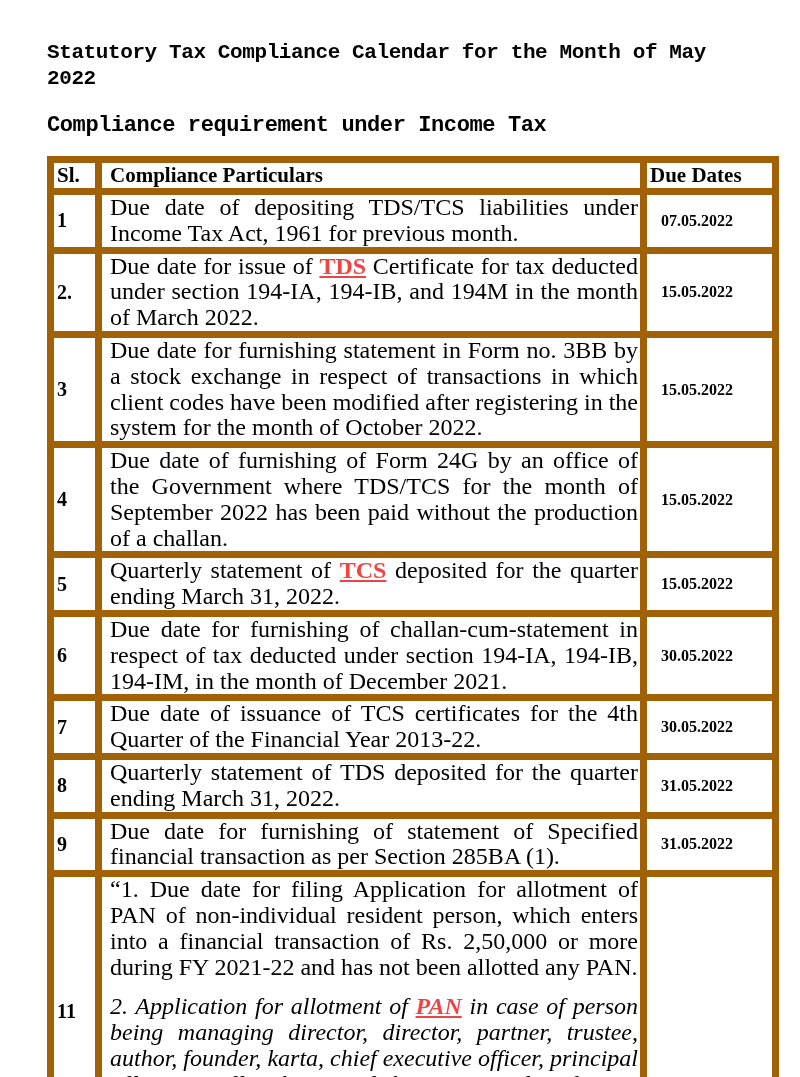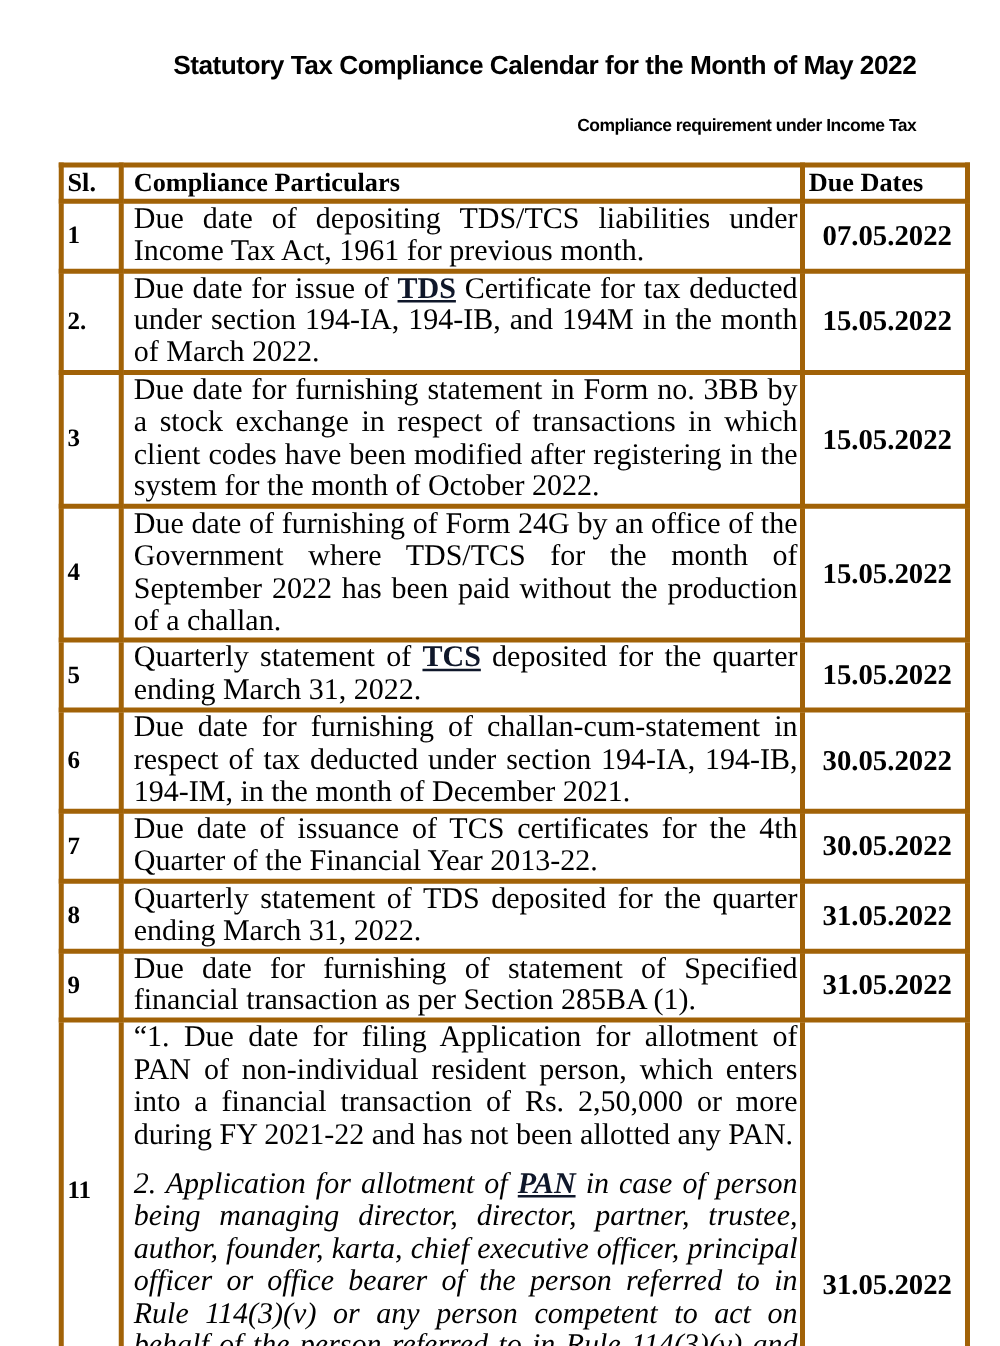--- a/index.html
+++ b/index.html
@@ -16,45 +16,45 @@
   }
   .page {
     position: relative;
     width: 800px;
     height: 1077px;
     padding-left: 47px;
     box-sizing: border-box;
   }
   .titles {
     width: 686px;
-    text-align: right;
-    font-family: Liberation Sans, sans-serif;
+    text-align: left;
+    font-family: Liberation Mono, monospace;
     font-weight: bold;
   }
   .doc-title {
     margin: 40px 0 0 0;
     font-size: 21px;
     line-height: 26px;
     letter-spacing: -0.4px;
   }
   .doc-subtitle {
     margin: 21px 0 0 0;
-    font-size: 14px;
+    font-size: 22px;
     line-height: 26px;
     letter-spacing: -0.4px;
   }
   table.compliance {
     margin-top: 17px;
     width: 725px;
     border-collapse: collapse;
     table-layout: fixed;
   }
   table.compliance th,
   table.compliance td {
-    border: 4px solid #a16207;
+    border: 7px solid #a16207;
     box-sizing: border-box;
   }
   
   table.compliance tbody tr:last-child th,
   table.compliance tbody tr:last-child td {
     border-bottom: none;
   }
   th {
     font-size: 21px;
     font-weight: bold;
@@ -73,36 +73,36 @@
   td.cell-part {
     font-size: 24px;
     line-height: 25.8px;
     padding: 0 2px 0 8px;
     text-align: justify;
     vertical-align: middle;
   }
   td.cell-part p { margin: 0; }
   td.cell-part p + p { margin-top: 14px; font-style: italic; }
   td.cell-due {
-    font-size: 23px;
+    font-size: 16px;
     font-weight: bold;
     padding: 0 0 0 14px;
     vertical-align: middle;
   }
   
   tbody tr:last-child td.cell-sl {
     vertical-align: top;
     padding-top: 123px;
   }
   tbody tr:last-child td.cell-due {
     vertical-align: top;
     padding-top: 197px;
   }
   a.doc-link {
-    color: #0f172a;
+    color: #ef4444;
     font-weight: bold;
     text-decoration: underline;
     cursor: pointer;
   }
 </style>
 </head>
 <body>
 
 <div class="page">
   <div class="titles">

